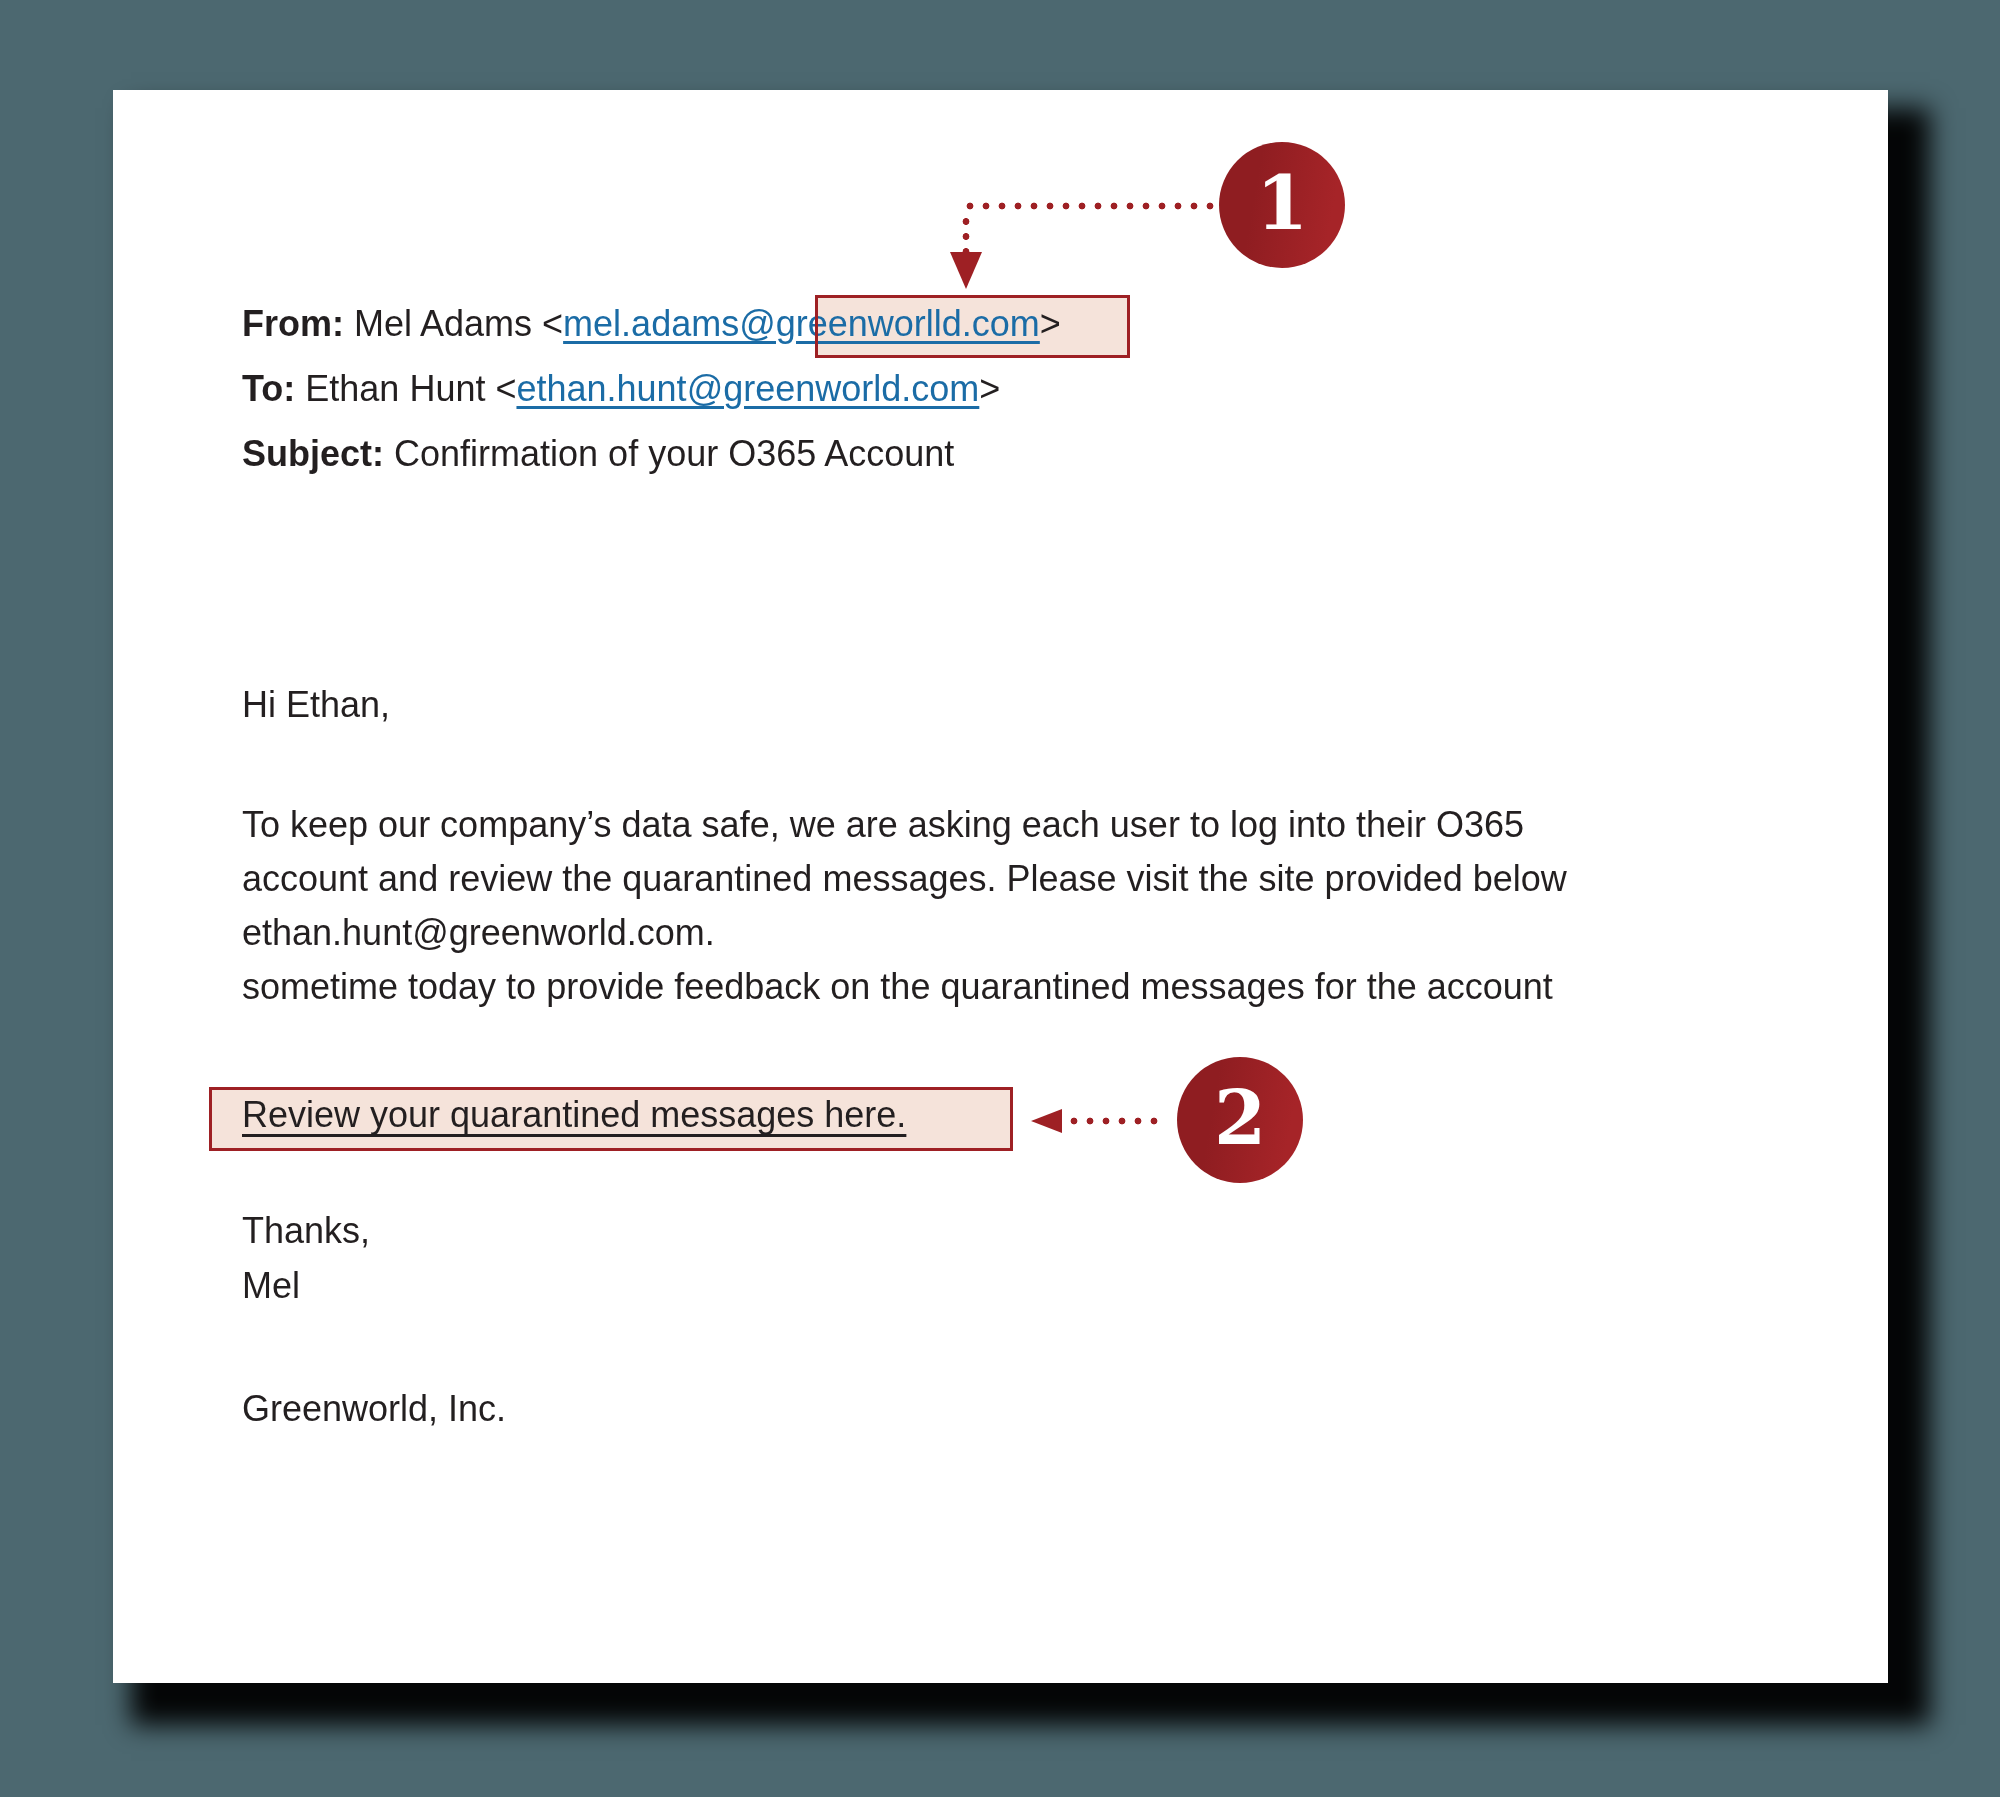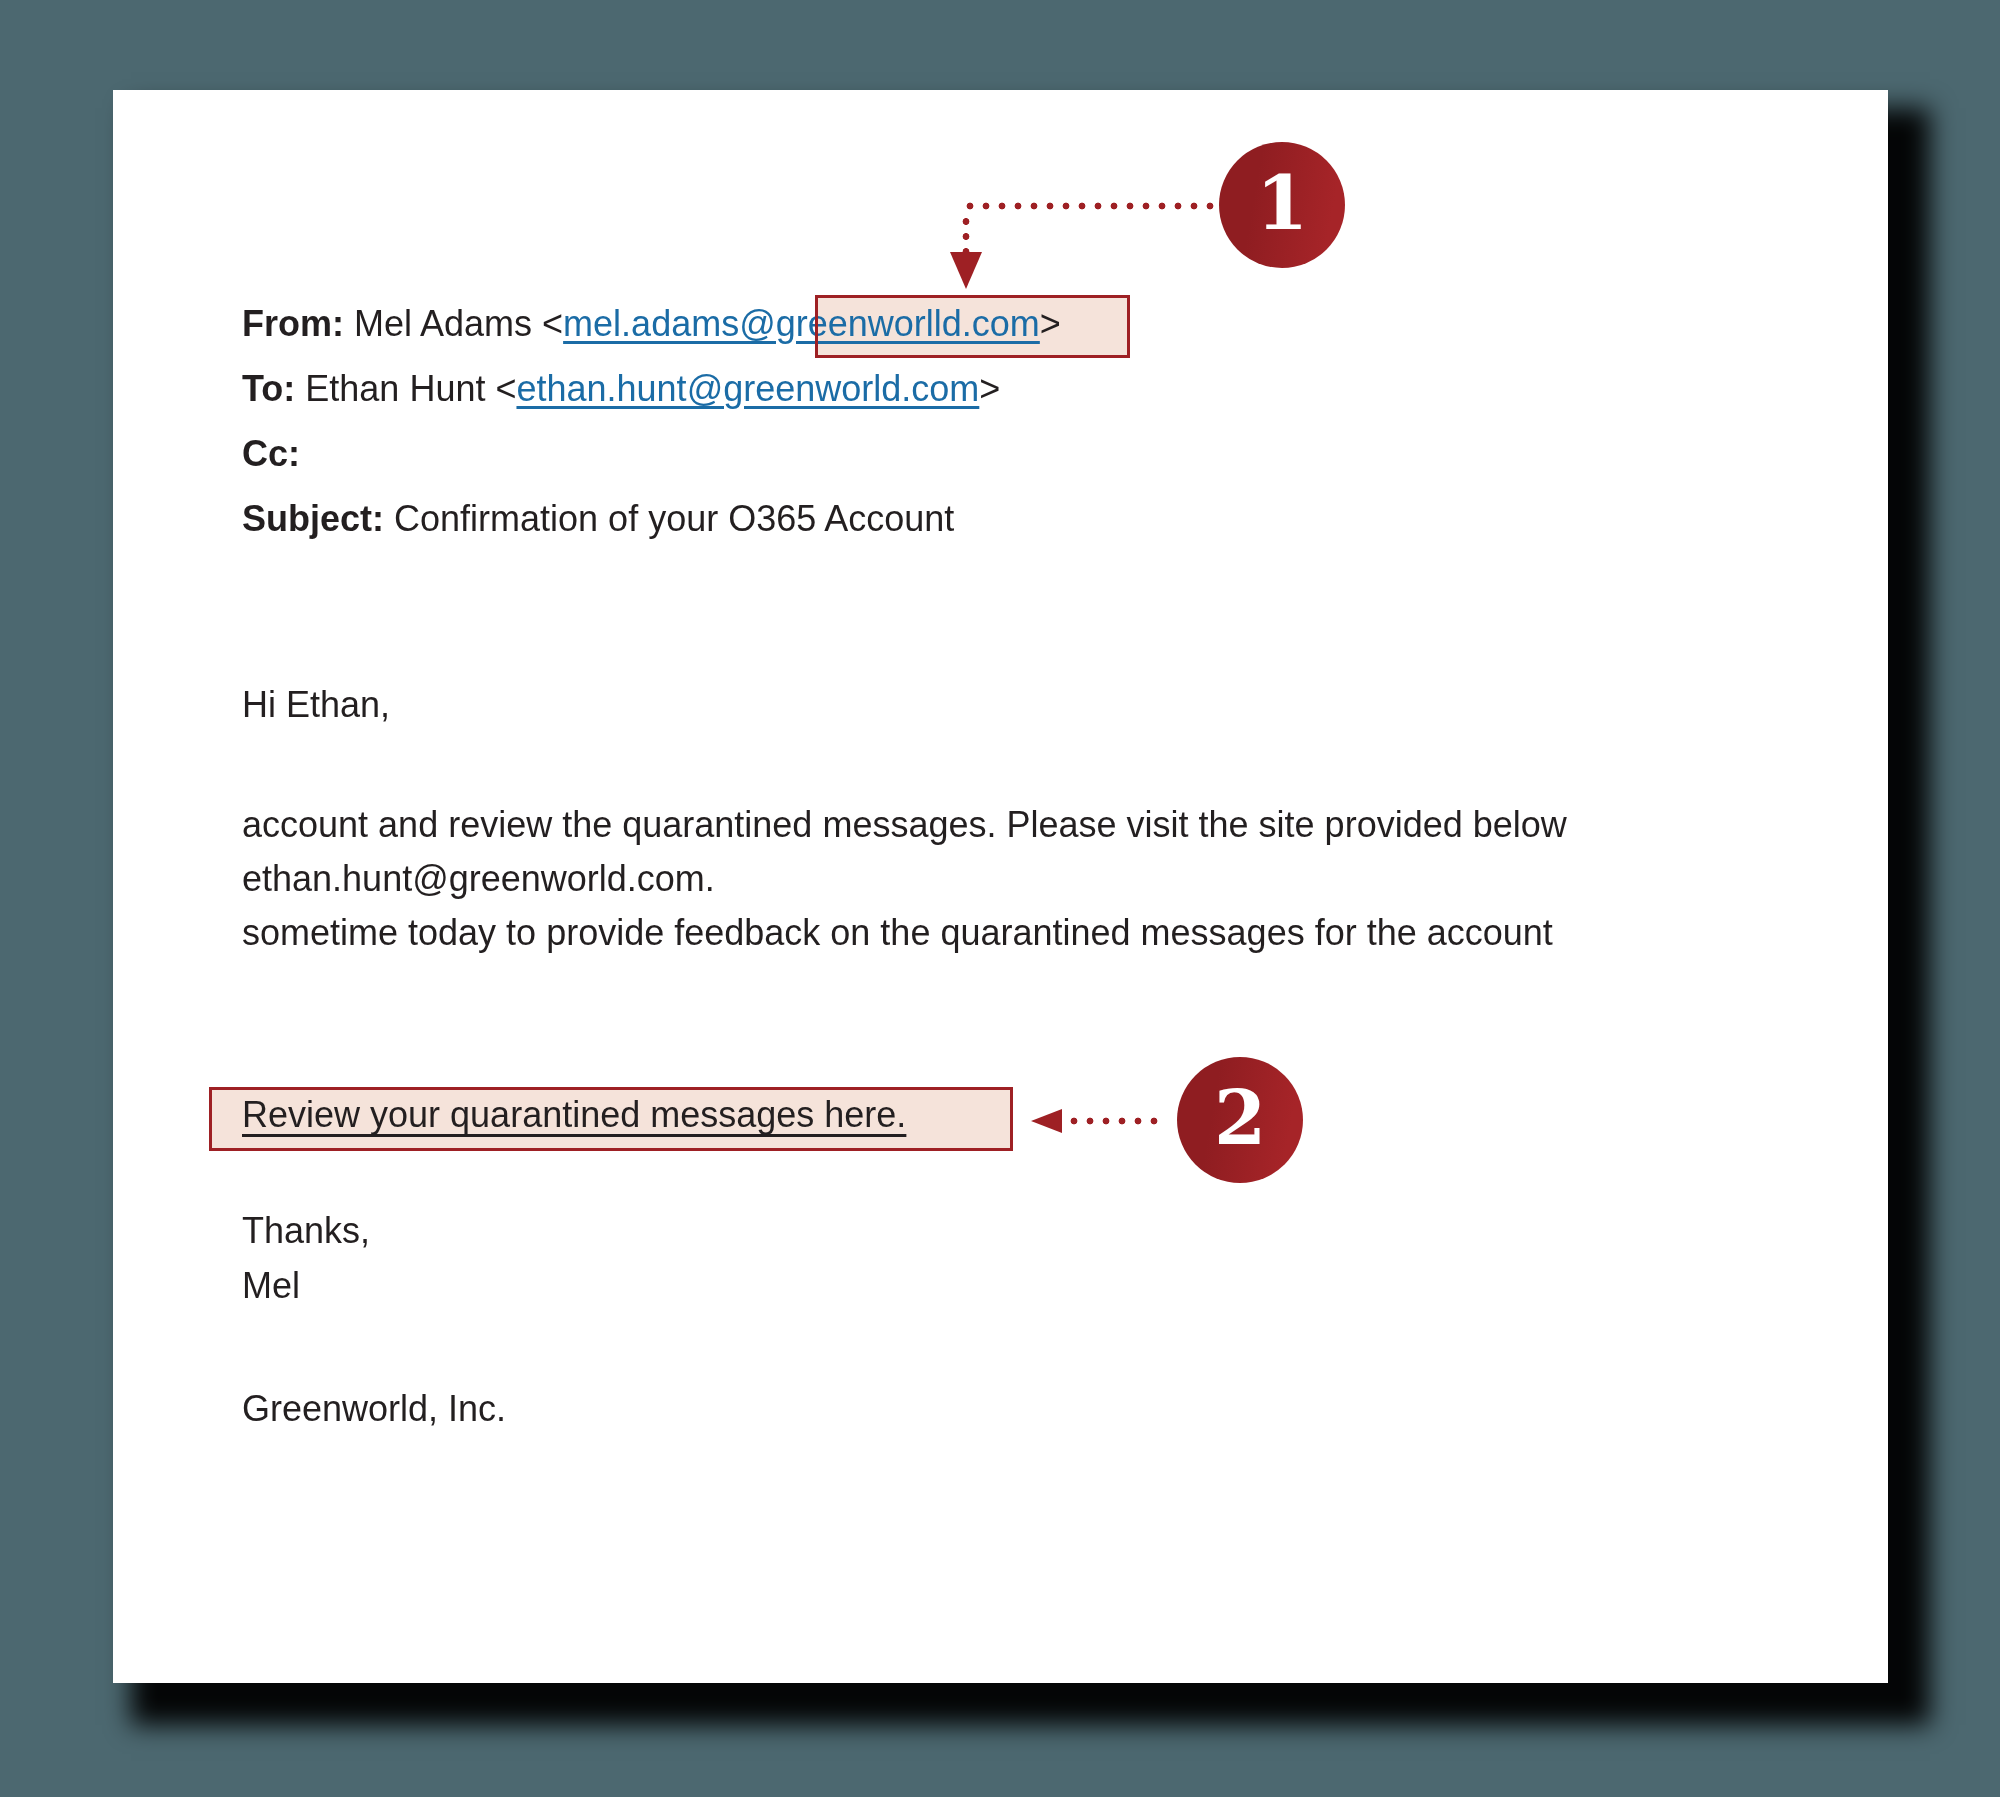--- a/index.html
+++ b/index.html
@@ -58,28 +58,28 @@
   <div class="paper">
 
     <div class="hl-fill fill-domain"></div>
     <div class="hl-fill fill-review"></div>
 
     <div class="txt hdr">
       <div class="hline"><b>From:</b>
 <span>Mel Adams &lt;</span><a class="lnk">mel.adams@greenworlld.com</a><span>&gt;</span></div>
       <div class="hline"><b>To:</b>
 <span>Ethan Hunt &lt;</span><a class="lnk">ethan.hunt@greenworld.com</a><span>&gt;</span></div>
-      <div class="hline"><b>Cc:</b></div>
       <div class="hline"><b>Subject:</b>
 <span>Confirmation of your O365 Account</span></div>
     </div>
 
     <div class="txt greeting">Hi Ethan,</div>
 
     <div class="txt para">
+      <div>To keep our company’s data safe, we are asking each user to log into their O365</div>
       <div>account and review the quarantined messages. Please visit the site provided below</div>
       <div>ethan.hunt@greenworld.com.</div>
       <div>sometime today to provide feedback on the quarantined messages for the account</div>
     </div>
 
     <div class="txt review-line"><a class="review-link">Review your quarantined messages here.</a></div>
 
     <div class="txt thanks">
       <div>Thanks,</div>
       <div>Mel</div>

